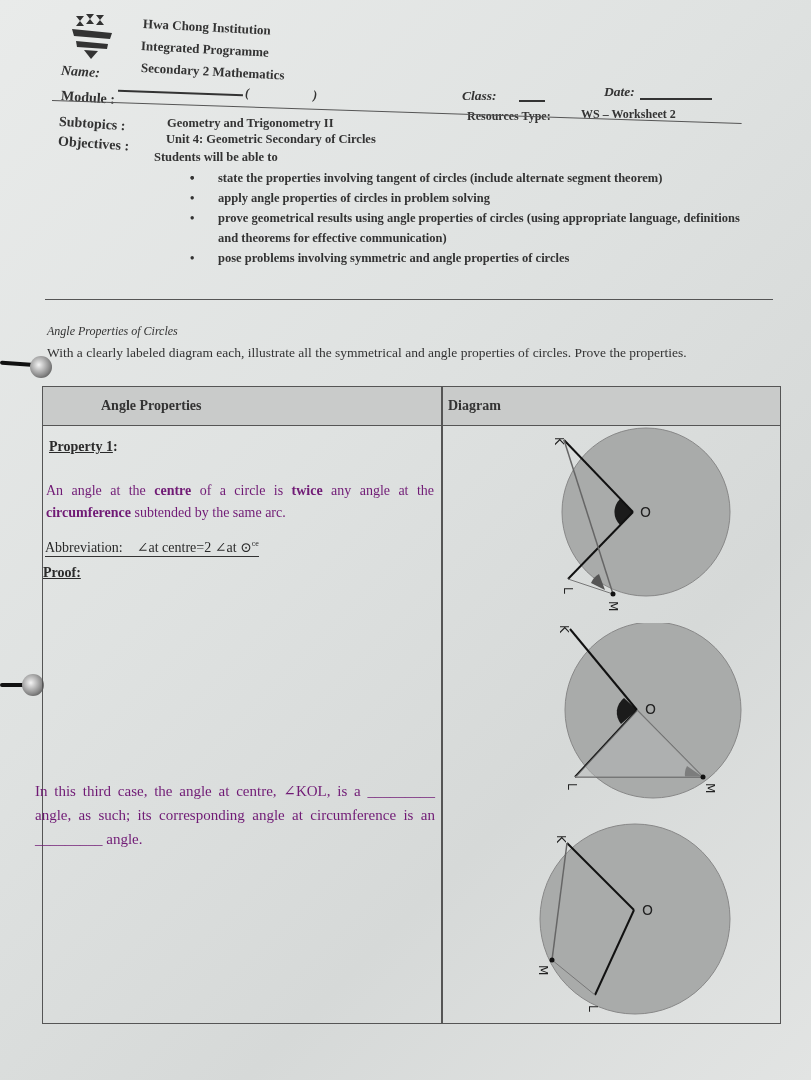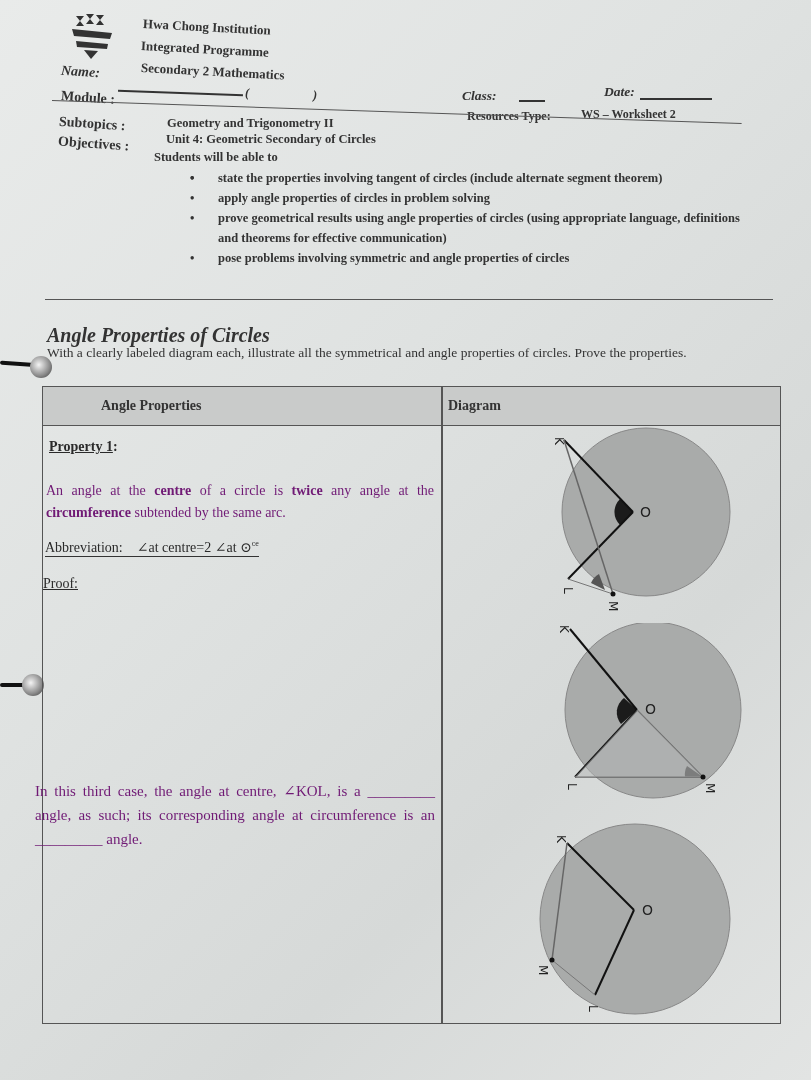--- a/index.html
+++ b/index.html
@@ -12,21 +12,21 @@
   .abs { position:absolute; }
   .logo { left:70px; top:12px; width:44px; height:48px; }
   .hdr { font-weight:bold; font-size:13px; color:#333; }
   .lbl { font-size:14px; font-weight:bold; color:#333; }
   .lbl-i { font-style:italic; font-weight:bold; font-size:14px; color:#333; }
   .val { font-size:12.5px; font-weight:bold; color:#333; }
   .rule { height:1px; background:#555; }
   ul.obj { list-style:none; margin:0; padding:0; }
   ul.obj li { position:relative; font-size:12.5px; font-weight:bold; color:#333; line-height:20px; padding-left:0; }
   ul.obj li .b { position:absolute; left:-28px; top:0; }
-  .sec-title { font-style:italic; font-weight:bold; font-size:20px; color:#333; }
+  .sec-title { font-style:italic; font-weight:normal; font-size:12px; color:#333; }
   .sec-inst { font-size:13.5px; color:#333; }
   .table { left:42px; top:386px; width:737px; height:636px; border:1.5px solid #555; }
   .thead { position:absolute; left:0; top:0; width:100%; height:38px; background:#c9cbca; border-bottom:1.5px solid #555; }
   .vdiv { position:absolute; left:398px; top:0; width:1.5px; height:100%; background:#555; }
   .th { position:absolute; top:11px; font-weight:bold; font-size:14px; color:#333; }
   .cell-text { font-size:14px; color:#701a75; line-height:22px; text-align:justify; }
   .u { text-decoration:underline; }
   .hole { width:22px; height:22px; border-radius:50%; background:radial-gradient(circle at 40% 40%, #f4f4f4 0%, #888 60%, #333 100%); }
   .ring { height:4px; background:#111; border-radius:2px; }
 </style>
@@ -100,21 +100,21 @@
 
   <div class="abs cell-text" style="left:3px;top:93px;width:388px;">
     <span>An angle at the </span><b>centre</b><span> of a circle is </span><b>twice</b><span> any angle at the </span><b>circumference</b><span> subtended by the same arc.</span>
   </div>
 
   <div class="abs" style="left:2px;top:152px;font-size:14px;border-bottom:1px solid #333;">
     <span>Abbreviation:</span>&nbsp;&nbsp;&nbsp;
     <span>∠at centre=2 ∠at ⊙</span><sup style="font-size:8px;margin-top:7px;">ce</sup>
   </div>
 
-  <div class="abs u" style="left:0px;top:189px;font-weight:normal;font-size:14px;">Proof:</div>
+  <div class="abs u" style="left:0px;top:178px;font-weight:bold;font-size:14px;">Proof:</div>
   <div class="abs" style="left:0px;top:212px;width:395px;height:170px;"></div>
 
   <div class="abs cell-text" style="left:-8px;top:392px;width:400px;font-size:15px;line-height:24px;">
     <span>In this third case, the angle at centre, ∠KOL, is a </span><span>_________</span><span> angle, as such; its corresponding angle at circumference is an </span><span>_________</span><span> angle.</span>
   </div>
 
   <svg class="abs" style="left:470px;top:38px;" width="230" height="190" viewBox="0 0 230 190">
     <circle cx="133" cy="87" r="84" fill="#a9abaa" stroke="#888" stroke-width="1"></circle>
     <path d="M 120 87 L 107 74 A 18 18 0 0 0 107 100 Z" fill="#1b1b1b"></path>
     <path d="M 92 165 L 86 149 A 18 18 0 0 0 78 158 Z" fill="#555"></path>

